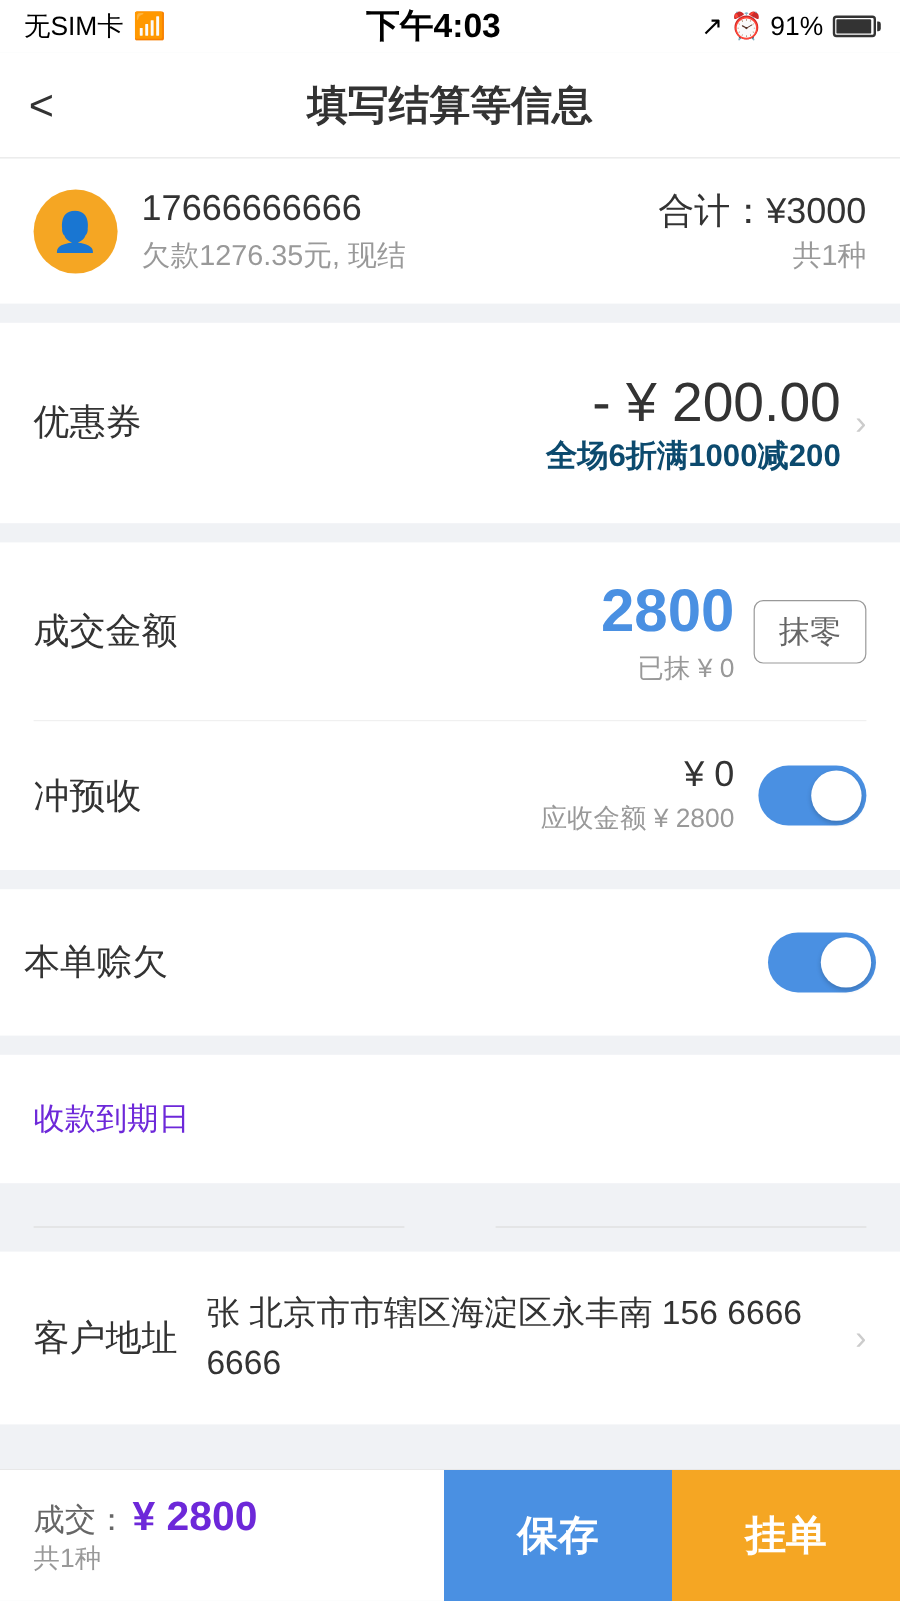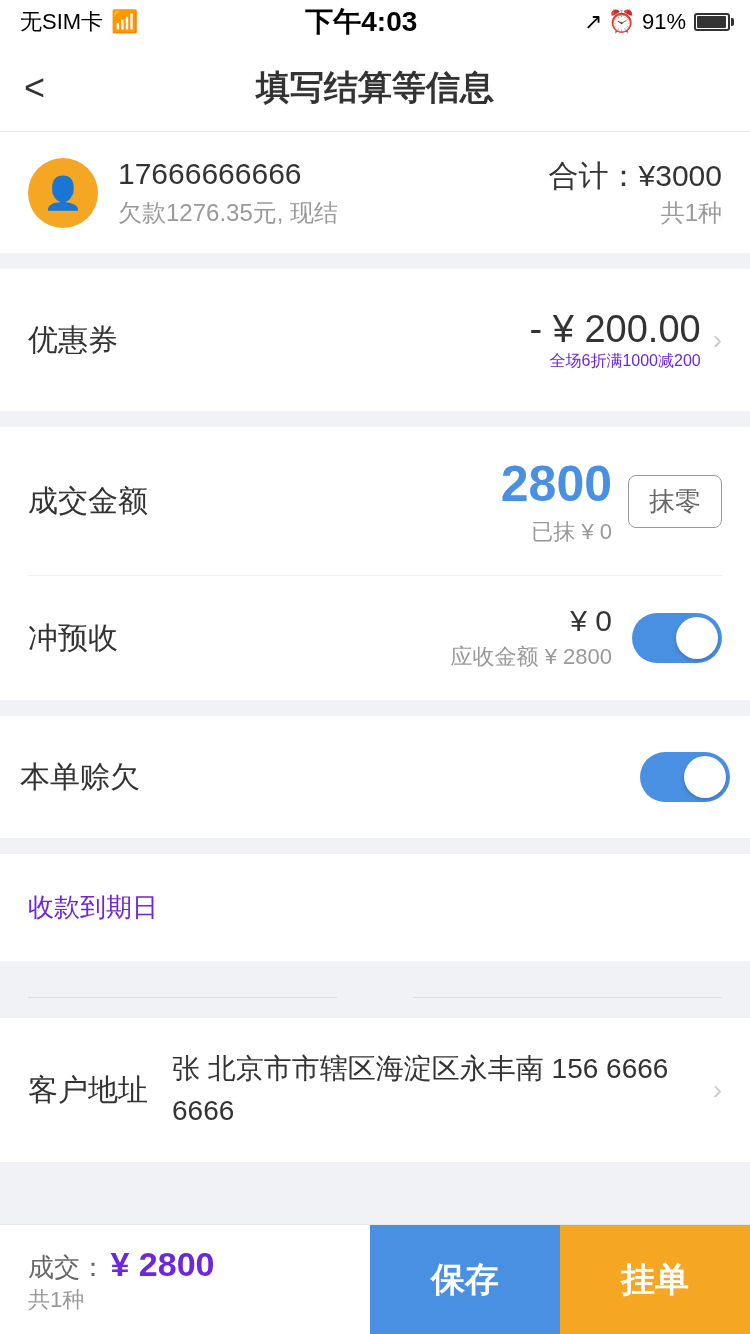--- a/index.html
+++ b/index.html
@@ -125,22 +125,22 @@
     .coupon-row {
       background: #fff;
       padding: 39px 28px;
       display: flex;
       align-items: center;
       justify-content: space-between;
       border-bottom: none;
     }
     .coupon-label { font-size: 30px; color: #333; }
     .coupon-right { display: flex; align-items: center; gap: 12px; }
-    .coupon-discount { font-size: 38px; color: #333; font-weight: 500; }
-    .coupon-sub { font-size: 16px; color: #6d28d9; text-align: right; }
+    .coupon-discount { font-size: 46px; color: #333; font-weight: 500; }
+    .coupon-sub { font-size: 26px; color: #0c4a6e; text-align: right; font-weight: bold; }
     .coupon-right-wrap { text-align: right; }
     .chevron-right {
       font-size: 28px;
       color: #ccc;
     }
 
     
     .amount-section {
       background: #fff;
       padding: 0 28px;

